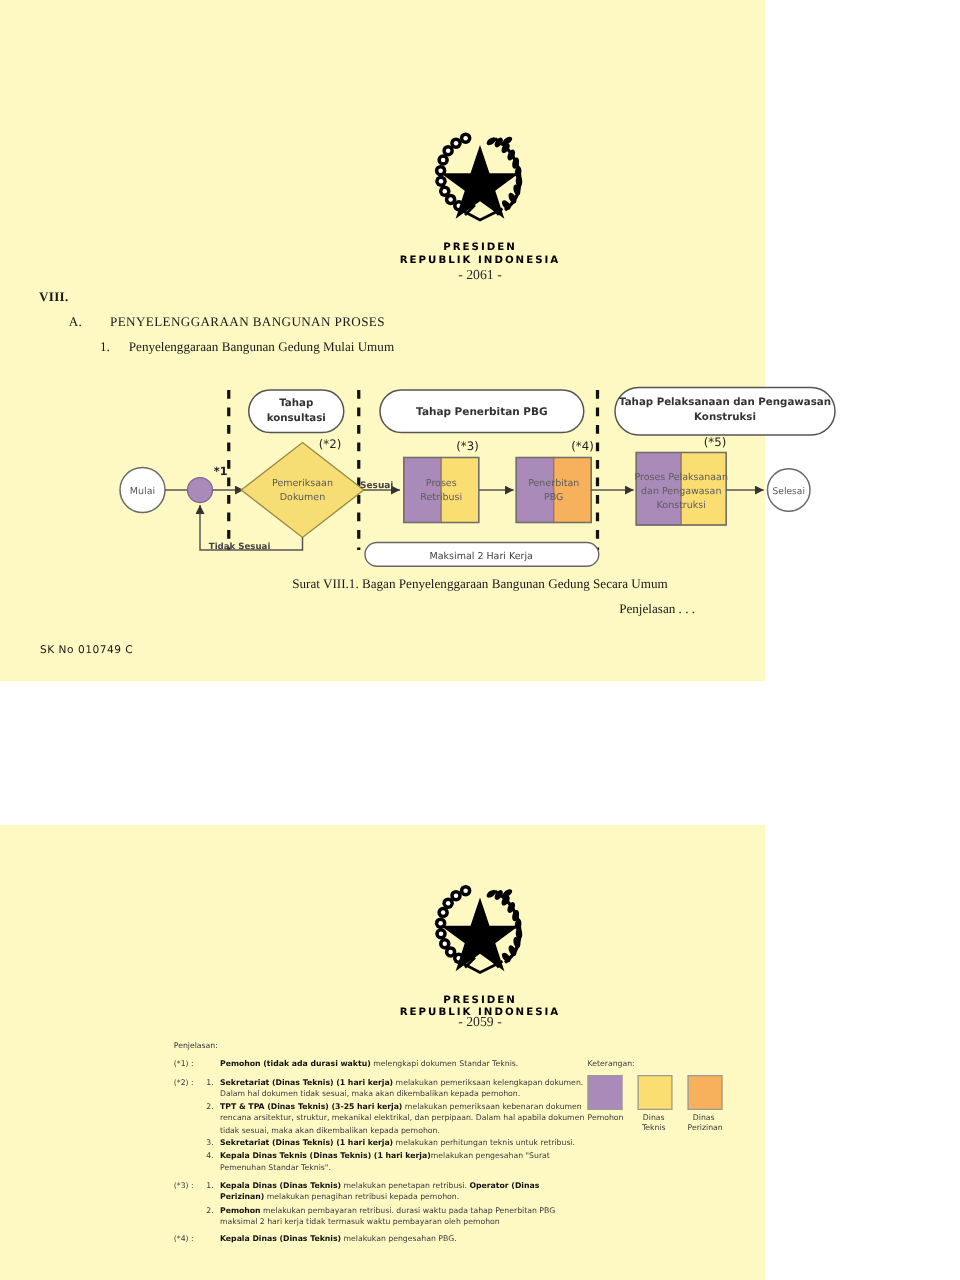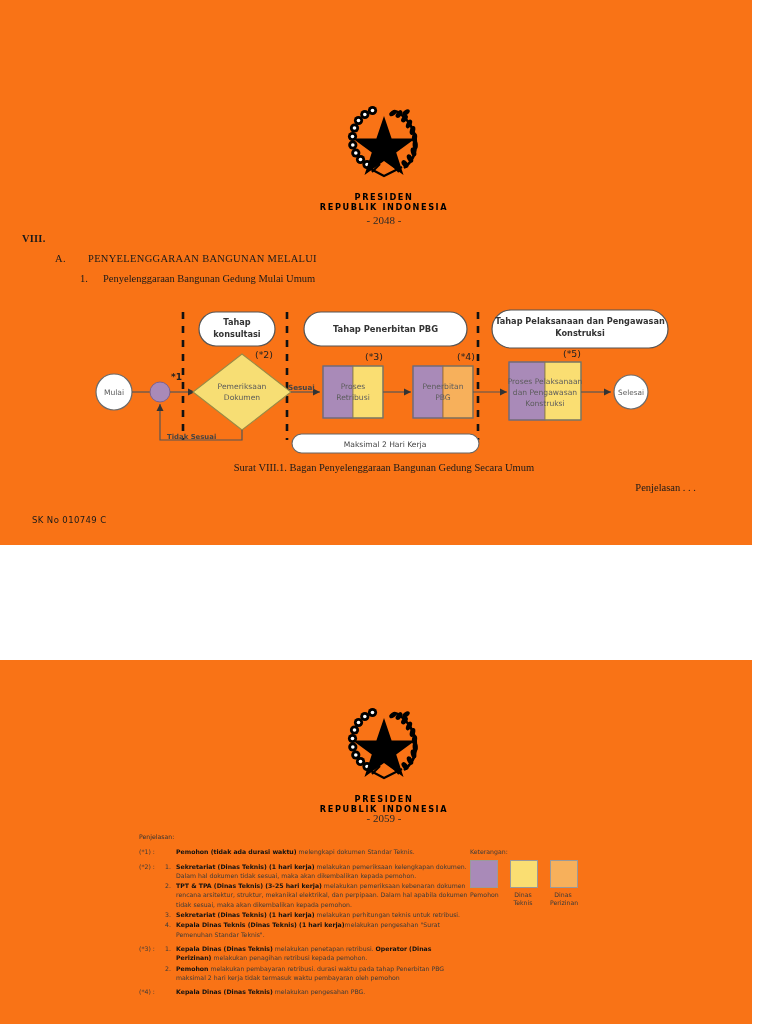--- a/index.html
+++ b/index.html
@@ -1,19 +1,19 @@
 <!DOCTYPE html>
 <html><head>
 <meta charset="utf-8">
 <style>
   html,body{margin:0;padding:0;background:#ffffff;}
   body{width:768px;height:1024px;position:relative;overflow:hidden;
        font-family:"Liberation Serif", serif;color:#1a1a1a;}
 
-  .page{position:absolute;left:0;width:752px;background:#f97316;}
+  .page{position:absolute;left:0;width:612px;background:#fef9c3;}
   #page-1{top:0;height:545px;}
   #page-2{top:660px;height:364px;}
 
   
   .emblem{position:absolute;left:0;width:768px;text-align:center;}
   .emblem .garuda{display:block;margin:0 auto;}
   .emblem .cap{font-family:"DejaVu Sans", sans-serif;font-weight:bold;
       letter-spacing:1.6px;line-height:1.25;color:#000;}
 
   
@@ -106,29 +106,29 @@
         <path d="M31 69 L48 78 L66 69" stroke="#000" stroke-width="2.2" fill="none"></path>
         <path d="M36 74 L44 66 M56 66 L63 74" stroke="#000" stroke-width="2" fill="none"></path>
 
         <polygon points="48,18 55.6,40.5 79.3,40.5 60.2,54.5 67.5,77 48,63 28.5,77 35.8,54.5 16.7,40.5 40.4,40.5"></polygon>
       </g>
     </svg>
     <div class="cap" style="font-size:8.2px;margin-top:6px;">PRESIDEN</div>
     <div class="cap" style="font-size:8.2px;">REPUBLIK INDONESIA</div>
   </div>
 
-  <div class="pageno" style="top:214px;">- 2048 -</div>
-
-  <div class="h-row lvl1" style="left:22px;top:233px;width:700px;">
+  <div class="pageno" style="top:214px;">- 2061 -</div>
+
+  <div class="h-row lvl1" style="left:22px;top:233px;width:700px;text-align:center;">
     <span class="h-num" style="width:42px;flex:0 0 42px;">VIII.</span>
   </div>
 
   <div class="h-row lvl2" style="left:55px;top:253px;width:680px;">
     <span class="h-num" style="width:33px;flex:0 0 33px;">A.</span>
-    <span>PENYELENGGARAAN BANGUNAN MELALUI</span>
+    <span>PENYELENGGARAAN BANGUNAN PROSES</span>
   </div>
 
   <div class="h-row lvl3" style="left:80px;top:273px;width:660px;">
     <span class="h-num" style="width:23px;flex:0 0 23px;">1.</span>
     <span>Penyelenggaraan Bangunan Gedung Mulai Umum</span>
   </div>
 
   <div class="chart">
     <svg width="580" height="170" viewBox="0 0 580 170">
       <defs>

